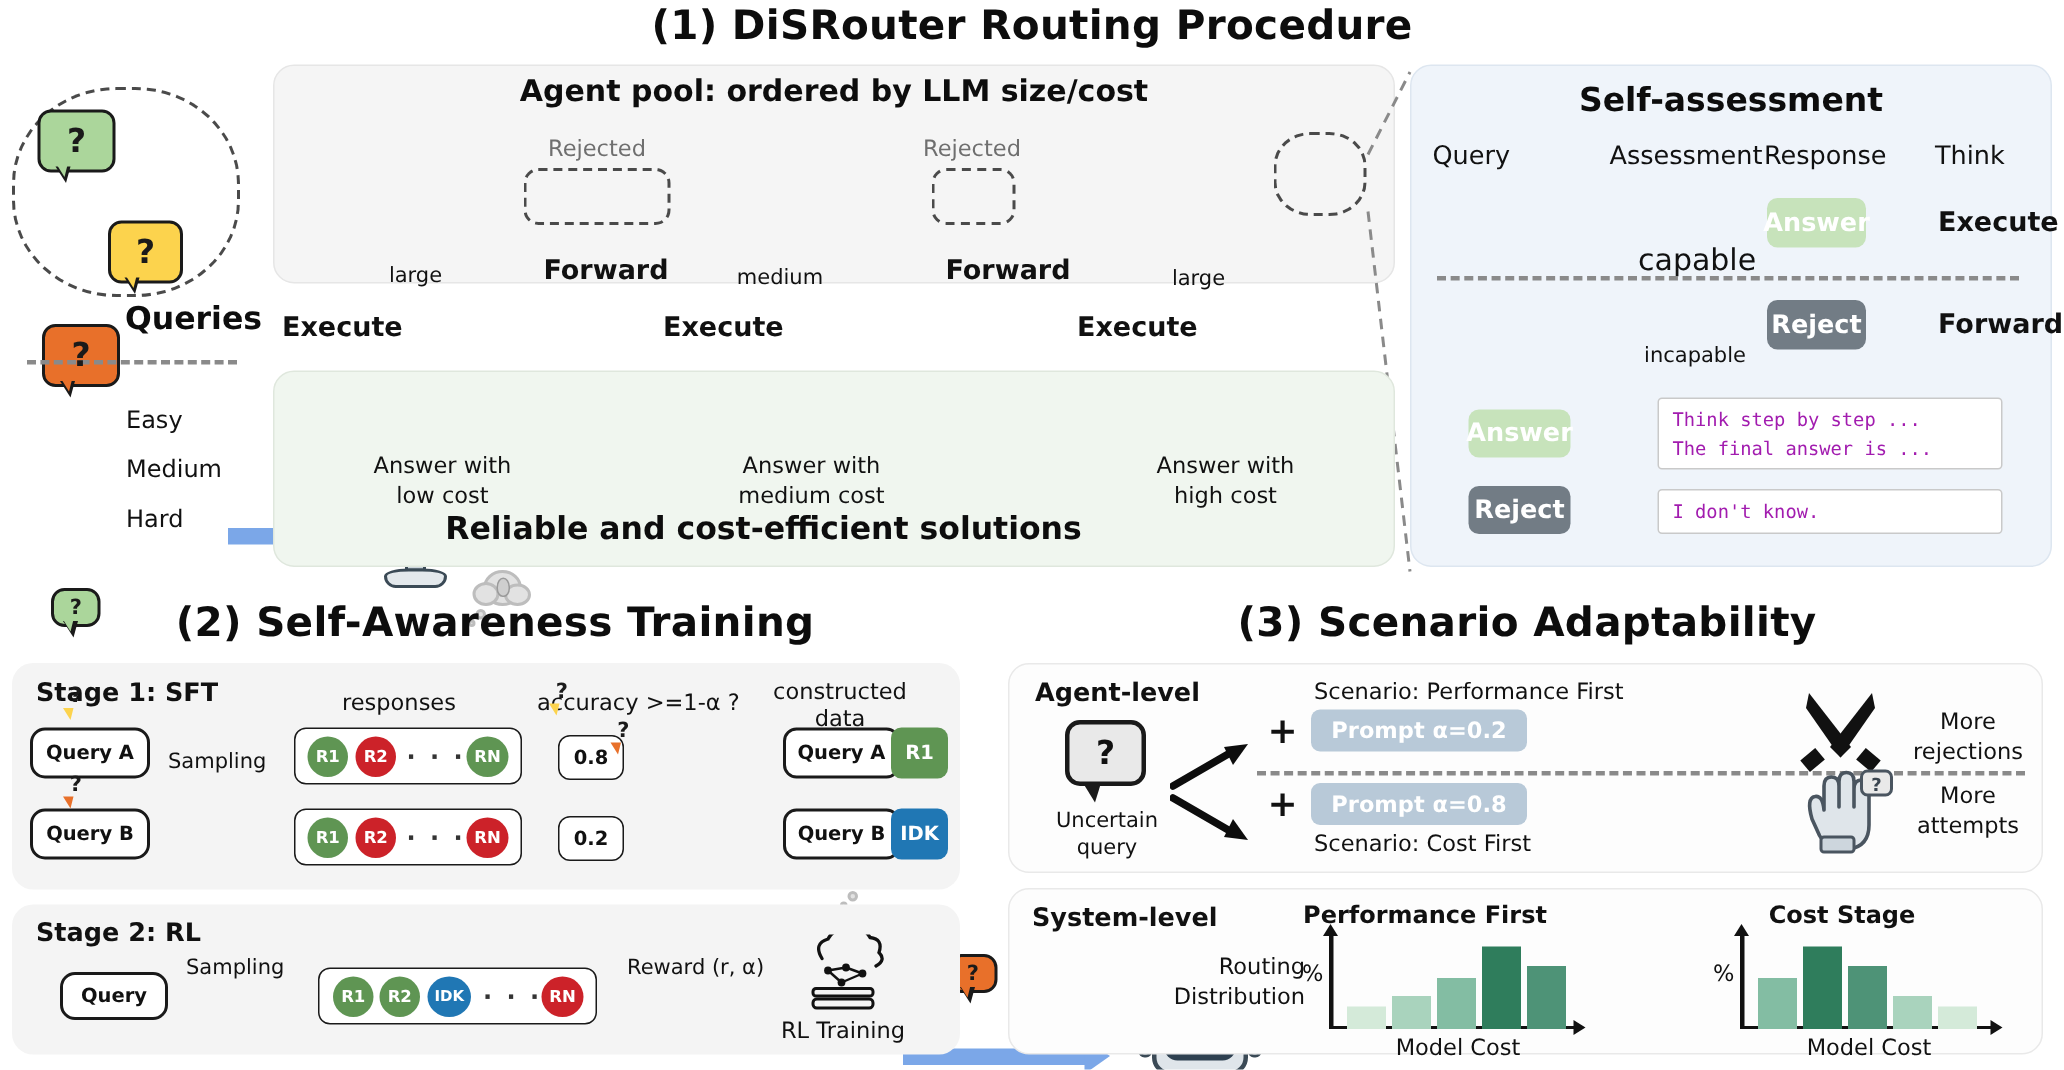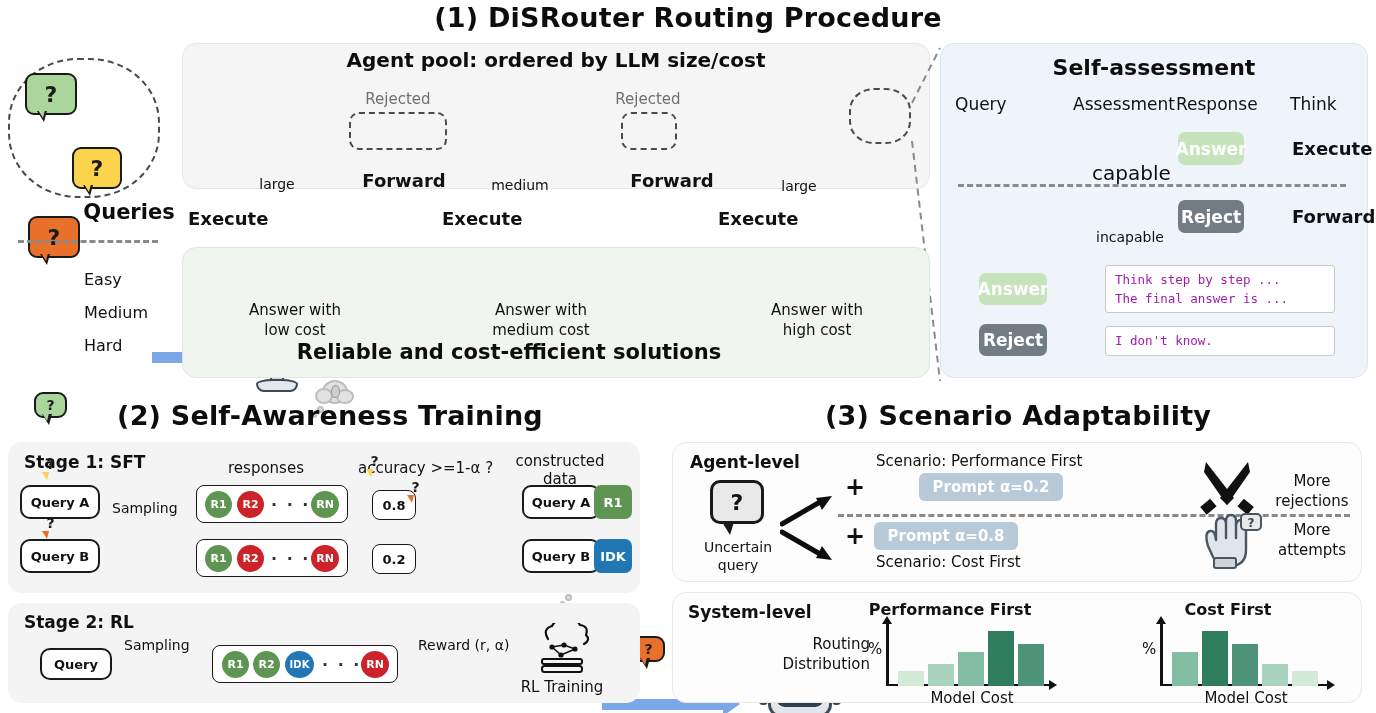--- a/index.html
+++ b/index.html
@@ -502,21 +502,21 @@
 </div>
 
 <svg class="abs" style="left:780px;top:488px;width:60px;height:80px;" viewBox="0 0 60 80">
   <line x1="2" y1="36" x2="40" y2="14" stroke="#0d0d0d" stroke-width="5" stroke-linecap="round"></line>
   <polygon points="52,8 36,10 42,22" fill="#0d0d0d"></polygon>
   <line x1="2" y1="44" x2="40" y2="66" stroke="#0d0d0d" stroke-width="5" stroke-linecap="round"></line>
   <polygon points="52,72 36,70 42,58" fill="#0d0d0d"></polygon>
 </svg>
 
 <div class="abs bold" style="left:845px;top:473px;font-size:24px;">+</div>
-<div class="abs badge badge-prompt" style="left:874px;top:473px;width:144px;height:28px;margin-left:45px;">
+<div class="abs badge badge-prompt" style="left:874px;top:473px;width:144px;height:28px;">
     <span>Prompt α=0.2</span>
   </div>
 
 <svg class="abs" style="left:1200px;top:458px;width:54px;height:58px;" viewBox="0 0 54 58">
   <path d="M6 4 L34 40 L27 47 L4 14 Z" fill="#111"></path>
   <path d="M48 4 L20 40 L27 47 L50 14 Z" fill="#111"></path>
   <rect x="2" y="44" width="13" height="10" transform="rotate(-40 8 49)" fill="#111"></rect>
   <rect x="39" y="44" width="13" height="10" transform="rotate(40 46 49)" fill="#111"></rect>
 </svg>
 <div class="abs lbl center" style="left:1262px;top:472px;width:100px;font-size:15px;line-height:1.3;">
@@ -557,21 +557,21 @@
   <div class="chart-axis-h" style="left:0;bottom:0;width:164px;"></div>
   <div class="axis-arrow-right" style="left:163px;bottom:-3.7px;"></div>
   <div class="bar" style="left:12px;width:26px;height:15px;background:#d4ead9;"></div>
   <div class="bar" style="left:42px;width:26px;height:22px;background:#a9d3bd;"></div>
   <div class="bar" style="left:72px;width:26px;height:34px;background:#83bda3;"></div>
   <div class="bar" style="left:102px;width:26px;height:55px;background:#2f7d5c;"></div>
   <div class="bar" style="left:132px;width:26px;height:42px;background:#4e9377;"></div>
 </div>
 <div class="abs lbl center" style="left:886px;top:689px;width:172px;font-size:15px;">Model Cost</div>
 
-<div class="abs lbl bold center" style="left:1128px;top:600px;width:200px;font-size:16px;">Cost First</div>
+<div class="abs lbl bold center" style="left:1128px;top:600px;width:200px;font-size:16px;">Cost Stage</div>
 <div class="abs lbl" style="left:1142px;top:640px;font-size:15px;">%</div>
 <div class="abs" style="left:1160px;top:624px;width:176px;height:62px;">
   <div class="chart-axis-v" style="left:0;top:0;height:62px;"></div>
   <div class="axis-arrow-up" style="left:-3.7px;top:-8px;"></div>
   <div class="chart-axis-h" style="left:0;bottom:0;width:168px;"></div>
   <div class="axis-arrow-right" style="left:167px;bottom:-3.7px;"></div>
   <div class="bar" style="left:12px;width:26px;height:34px;background:#83bda3;"></div>
   <div class="bar" style="left:42px;width:26px;height:55px;background:#2f7d5c;"></div>
   <div class="bar" style="left:72px;width:26px;height:42px;background:#4e9377;"></div>
   <div class="bar" style="left:102px;width:26px;height:22px;background:#a9d3bd;"></div>

